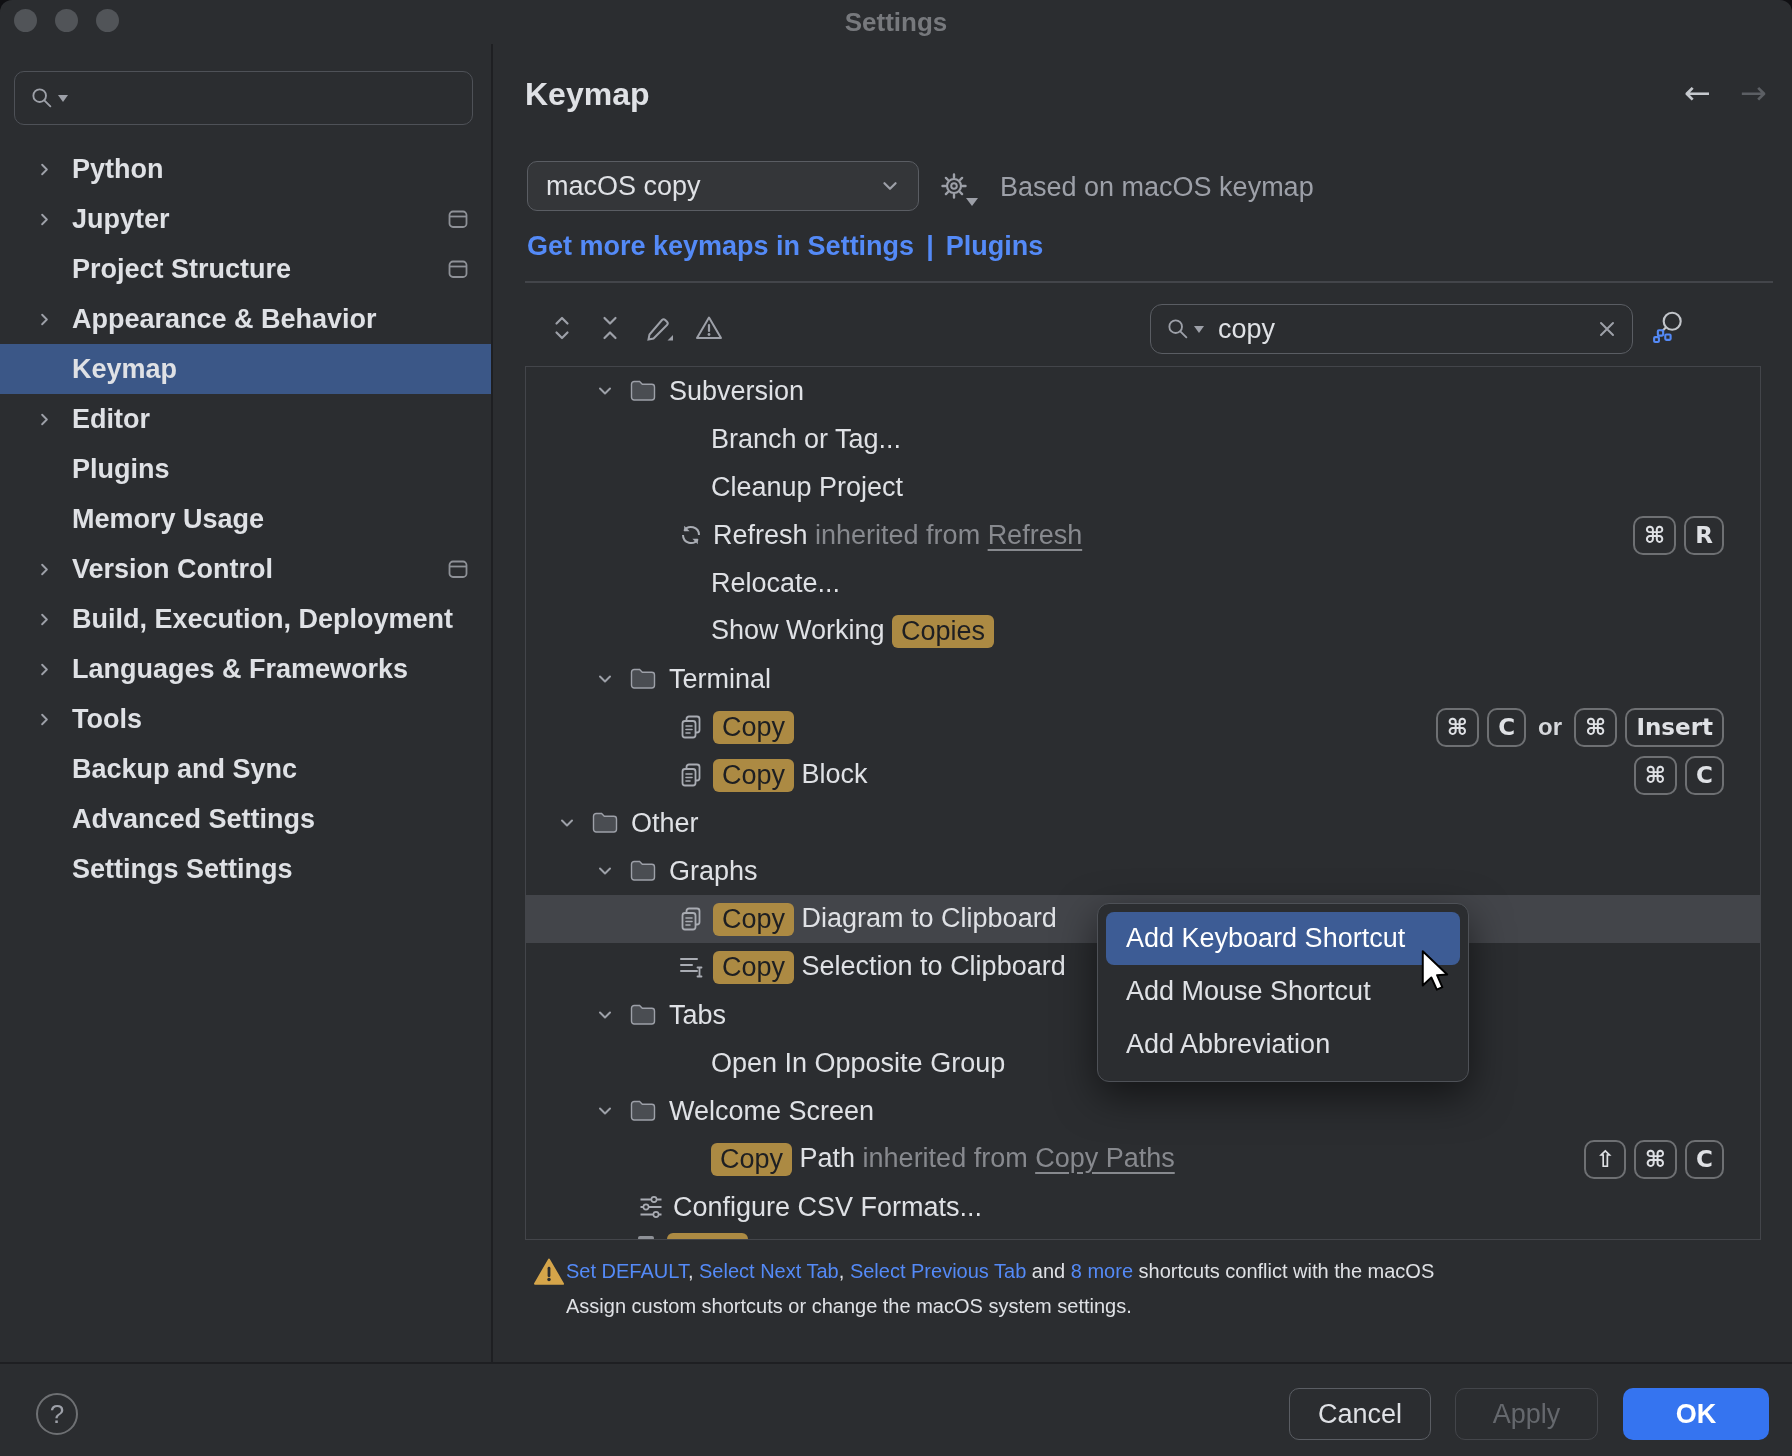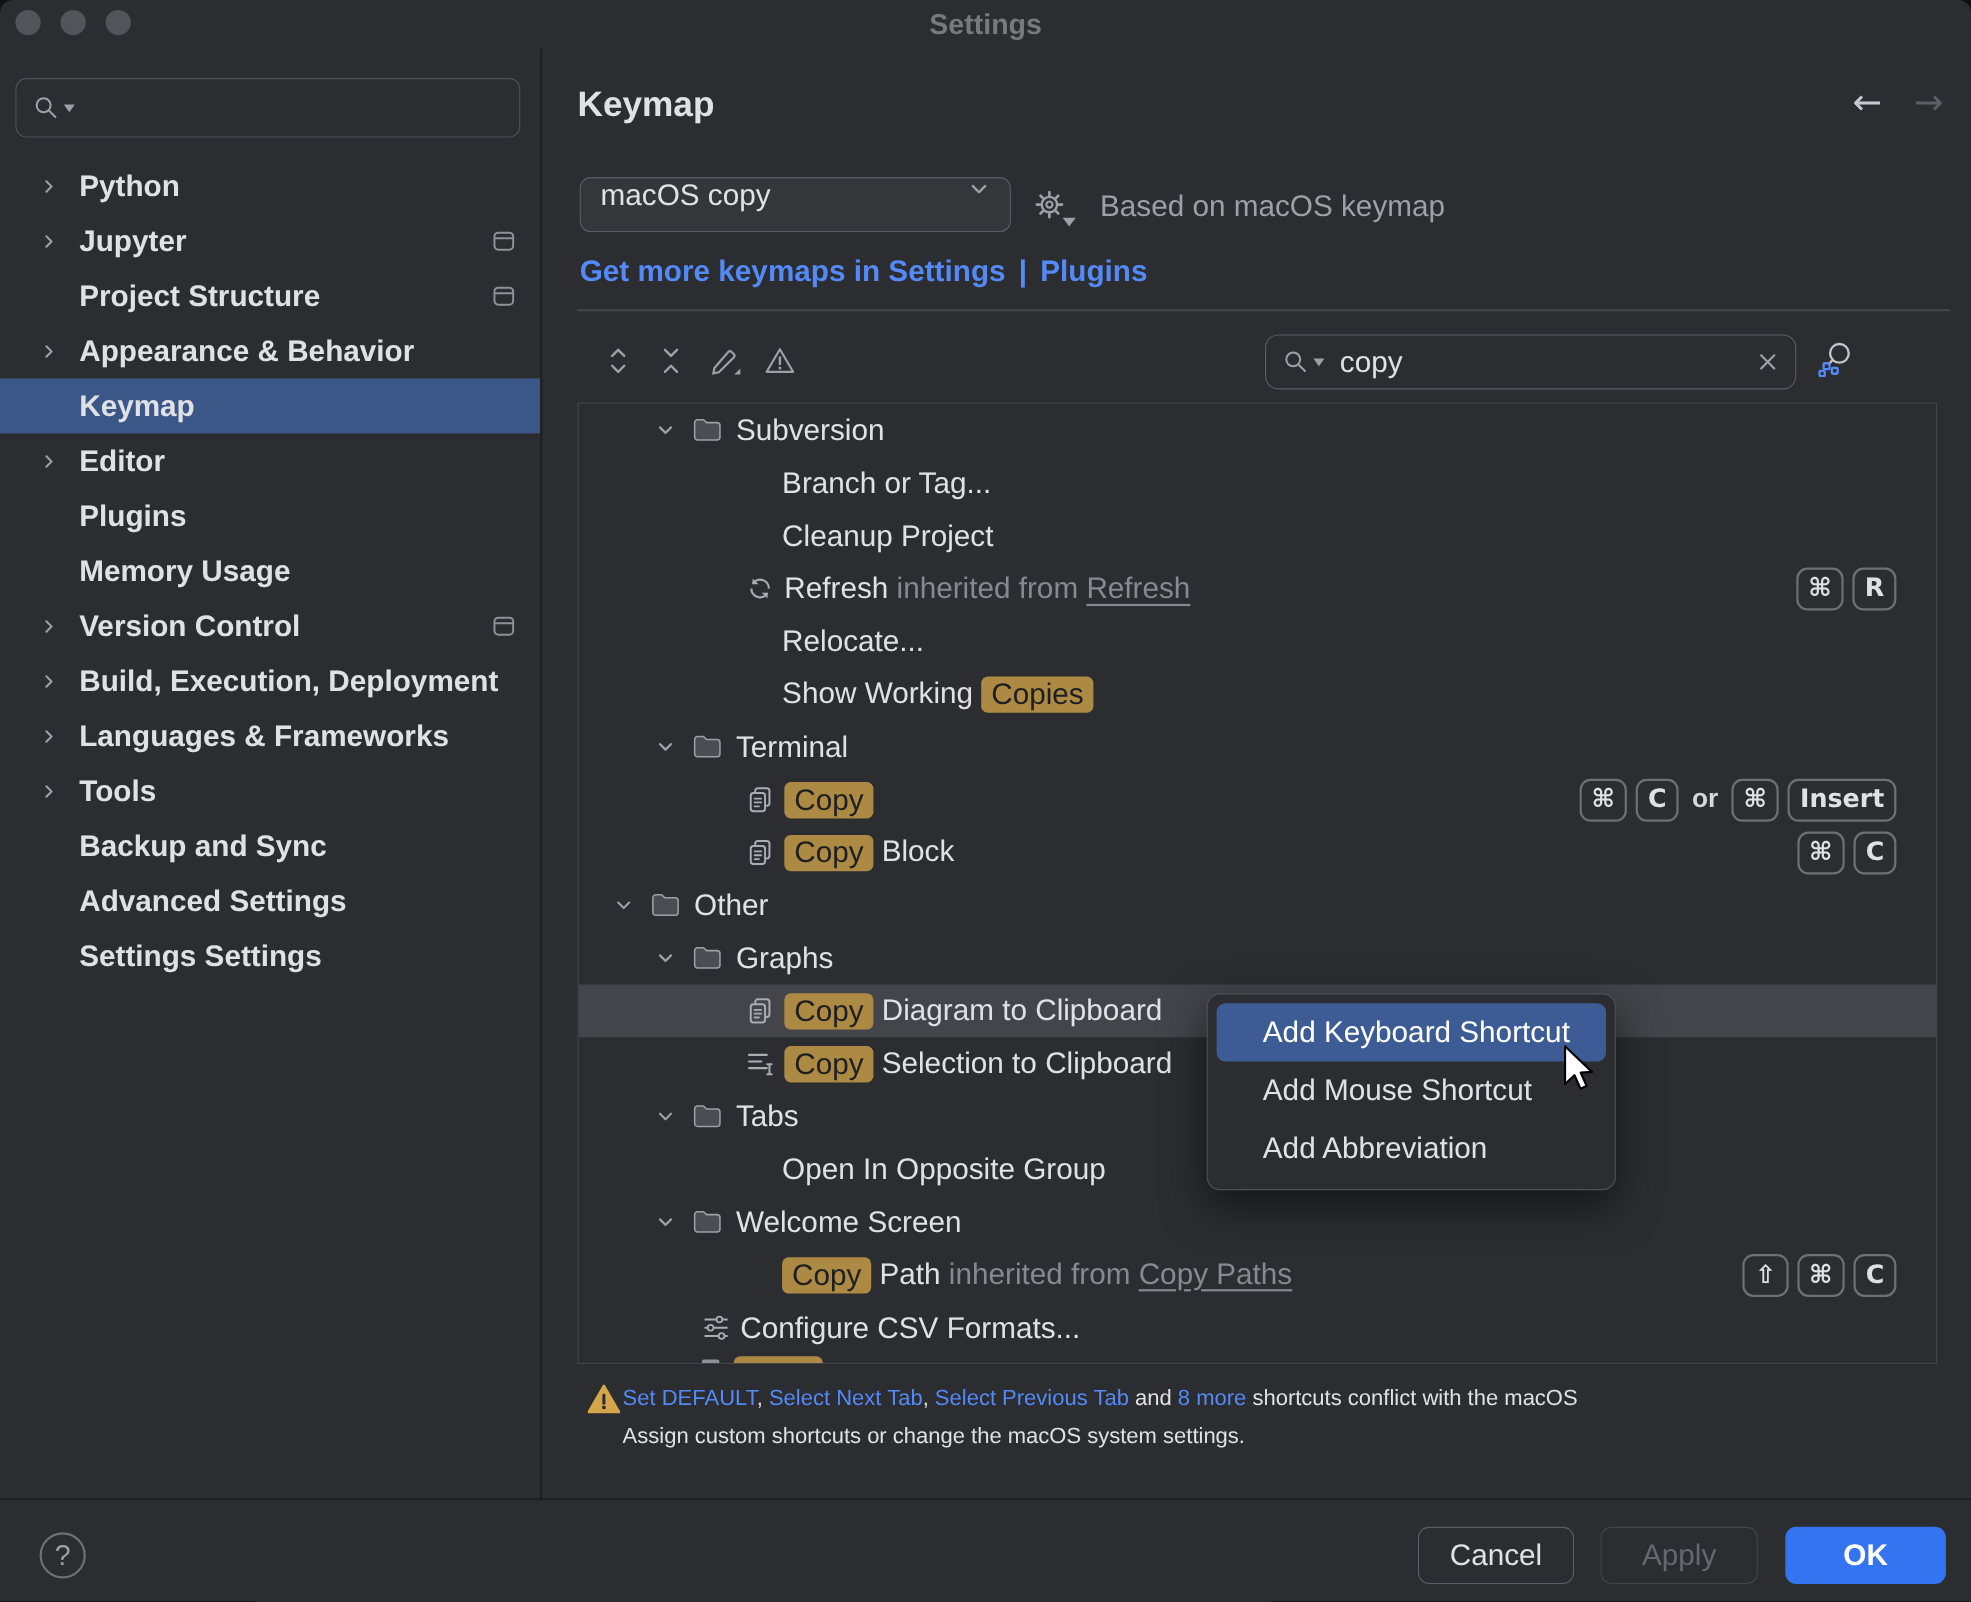--- a/index.html
+++ b/index.html
@@ -19,21 +19,21 @@
   .sitem.noc{padding-left:72px;}
   .sitem.sel{background:#3B5787;}
   .plug{margin-left:auto;margin-right:22px;width:22px;height:22px;flex:none;}
   
   #km-title{position:absolute;left:525px;top:76px;font-size:32px;font-weight:700;color:#DFE1E5;}
   .navarrow{position:absolute;top:74px;font-size:32px;font-family:"DejaVu Sans",sans-serif;}
   #nav-back{left:1684px;color:#C6C9CE;}
   #nav-fwd{left:1740px;color:#5C5F64;}
   
   #km-select{position:absolute;left:527px;top:161px;width:392px;height:50px;border:1.5px solid #5A5D63;border-radius:10px;
-    background:#343639;display:flex;padding:0 18px;box-sizing:border-box;font-size:27px;color:#DFE1E5;}
+    background:#343639;display:flex;align-items:center;padding:0 18px;box-sizing:border-box;font-size:27px;color:#DFE1E5;}
   #km-select .ddchev{margin-left:auto;width:20px;height:20px;}
   #gear{position:absolute;left:938px;top:170px;width:32px;height:32px;}
   #gear-tri{position:absolute;left:966px;top:198px;width:0;height:0;border-left:6px solid transparent;border-right:6px solid transparent;border-top:8px solid #9DA0A8;}
   #based-on{position:absolute;left:1000px;top:172px;font-size:27px;color:#9DA0A8;}
   #links{position:absolute;left:527px;top:231px;font-size:27px;color:#548AF7;display:flex;gap:12px;font-weight:bold;}
   #links span{cursor:default;}
   #hdiv{position:absolute;left:525px;top:281px;width:1248px;height:1.5px;background:#43454A;}
   
   .tbico{position:absolute;top:313px;width:30px;height:30px;}
   #find-search{position:absolute;left:1150px;top:304px;width:483px;height:50px;border:1.5px solid #5A5D63;border-radius:12px;
@@ -59,21 +59,21 @@
   .keys{margin-left:auto;display:flex;align-items:center;gap:8px;padding-right:36px;}
   .kc{min-width:39px;height:39px;border:2px solid #6E7073;border-radius:10px;display:flex;align-items:center;justify-content:center;
     font-size:23px;font-weight:700;font-family:"DejaVu Sans",sans-serif;box-sizing:border-box;padding:0 9px;color:#DFE1E5;}
   .orr{font-size:24px;color:#D6D8DC;margin:0 4px;font-weight:700;}
   .row.partial{align-items:flex-start;}
   .row.partial .chip{margin-top:2px;}
   .sliver{width:16px;height:4px;background:#8E9197;border-radius:2px;margin:5px 13px 0 0;flex:none;}
   
   #ctx{position:absolute;left:1097px;top:903px;width:372px;height:179px;background:#2B2D30;border:1.5px solid #4E5157;
     border-radius:12px;box-shadow:0 14px 40px rgba(0,0,0,0.55);padding:8px;box-sizing:border-box;z-index:20;}
-  .mi{height:53px;display:flex;align-items:center;padding-left:42px;font-size:27px;border-radius:8px;color:#DFE1E5;}
+  .mi{height:53px;display:flex;align-items:center;padding-left:20px;font-size:27px;border-radius:8px;color:#DFE1E5;}
   .mi.hl{background:#3D5C95;color:#FFFFFF;}
   #cursor{position:absolute;left:1420px;top:950px;z-index:30;}
   
   #warn-icon{position:absolute;left:534px;top:1258px;width:30px;height:28px;}
   .warnline{position:absolute;left:566px;right:0;font-size:20px;white-space:nowrap;overflow:hidden;height:36px;line-height:36px;color:#DFE1E5;}
   #warn1{top:1253px;}
   #warn2{top:1288px;}
   .wl{color:#548AF7;white-space:pre;}
   .wp{white-space:pre;}
   

